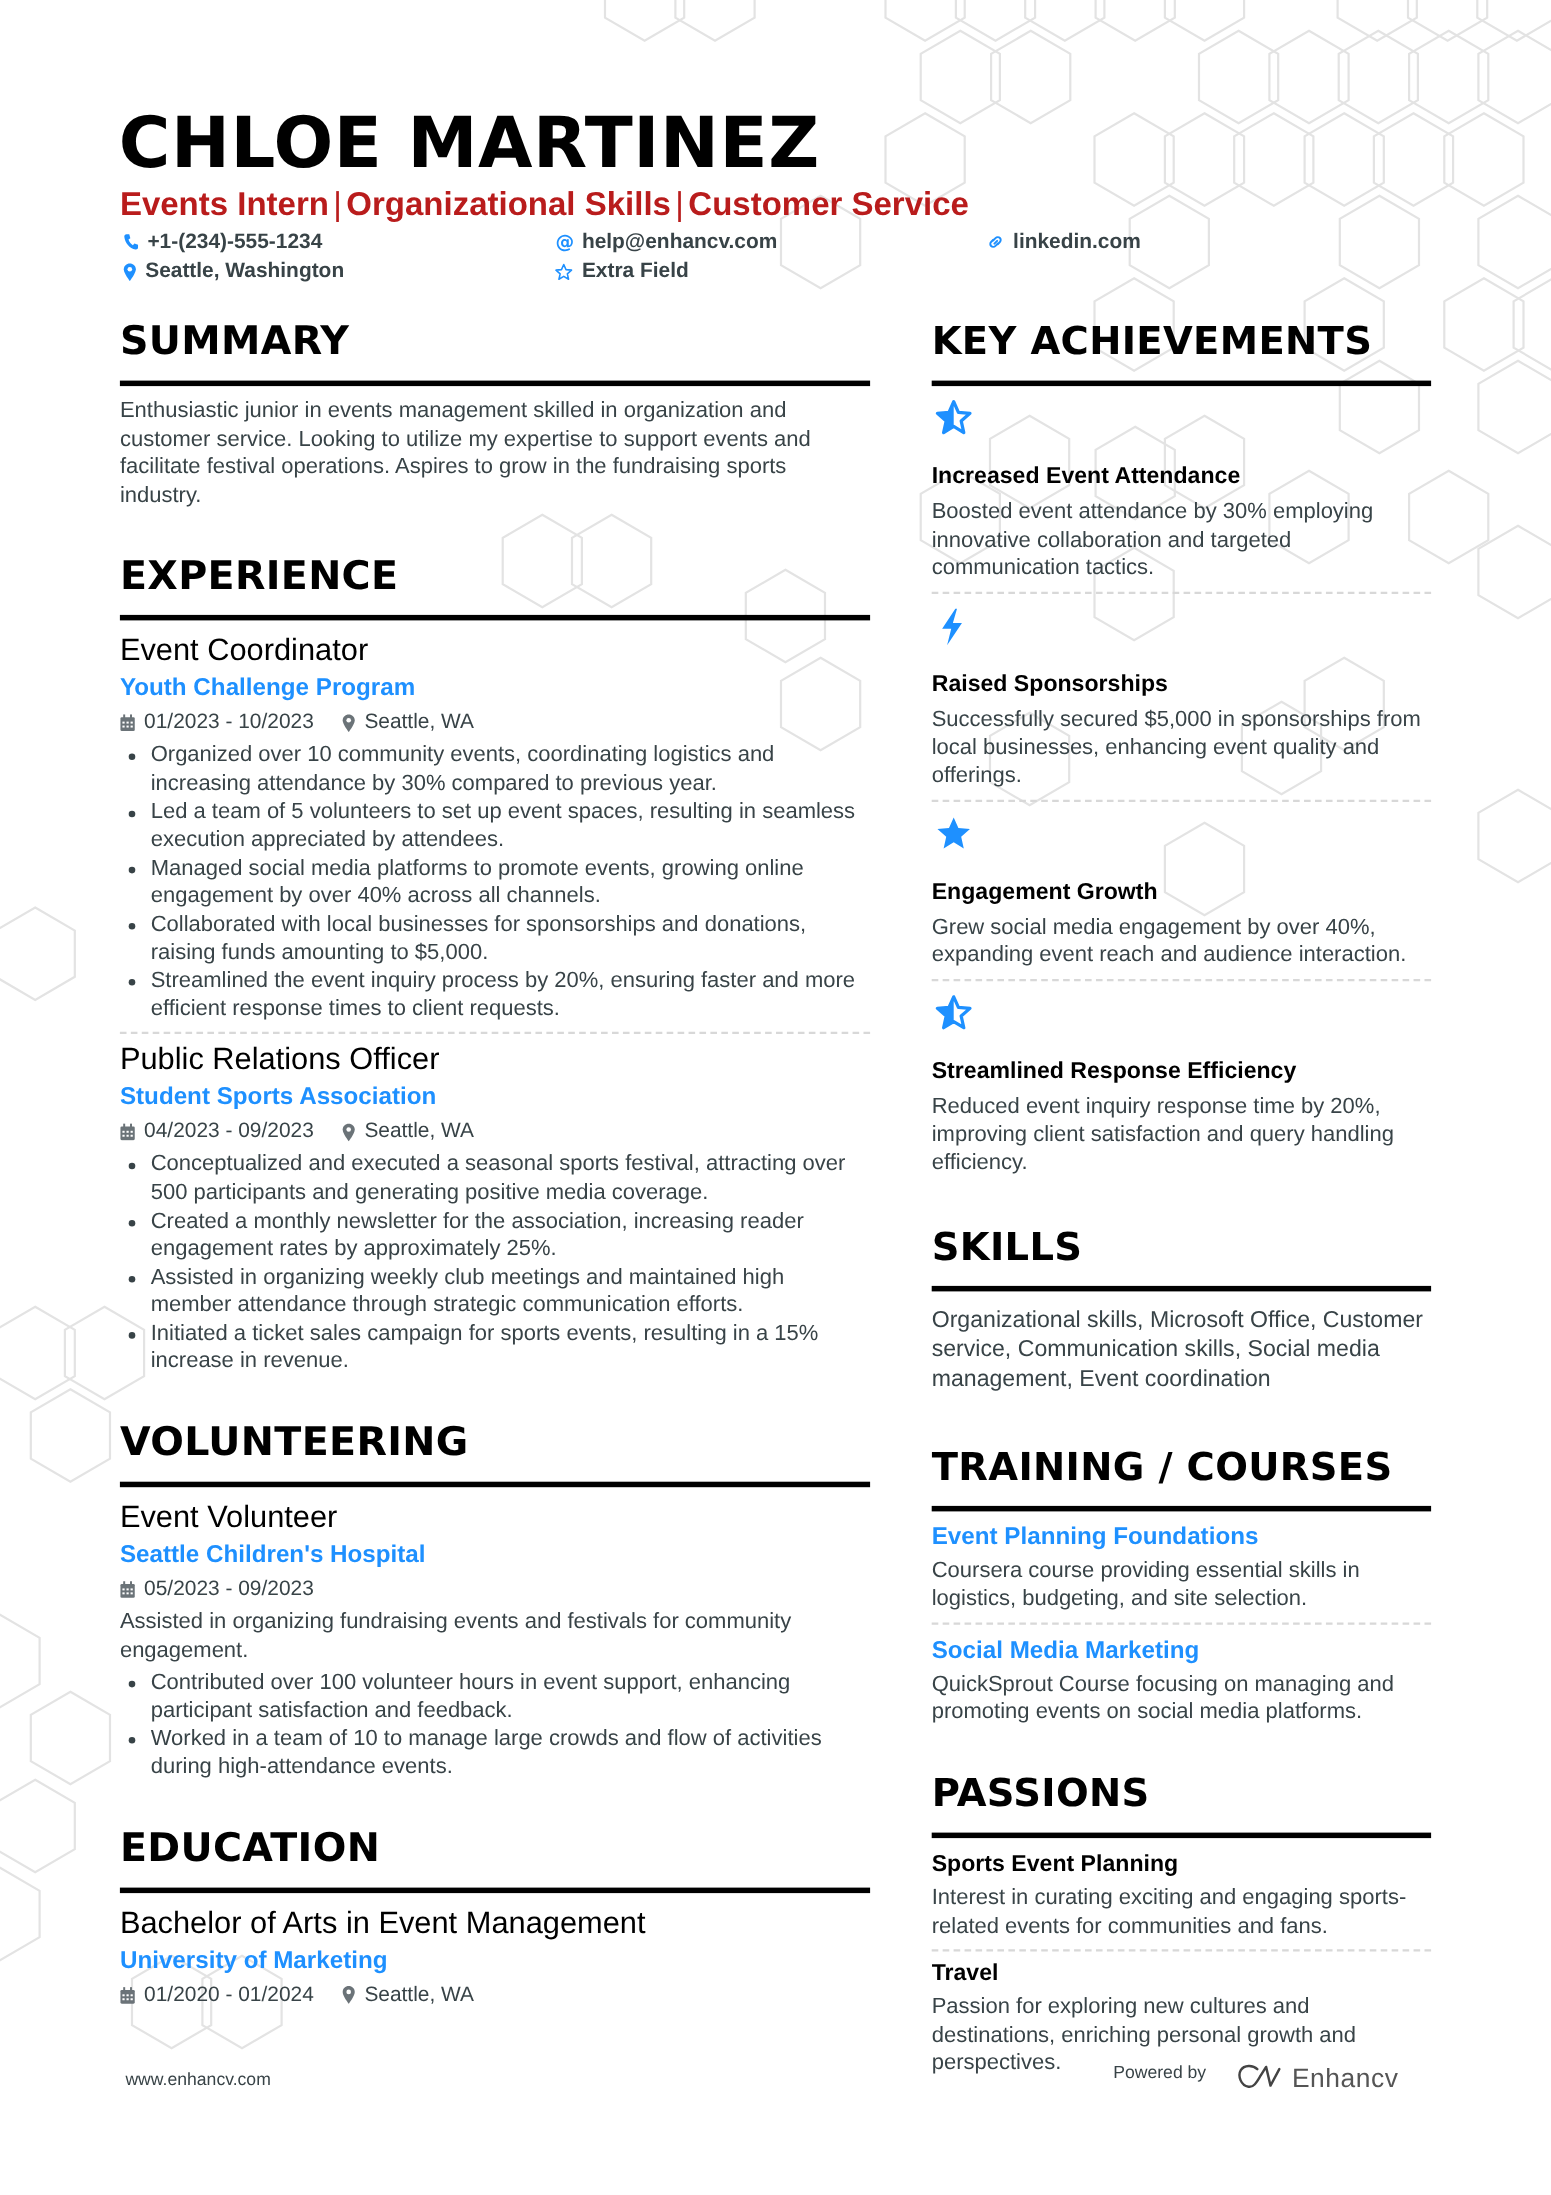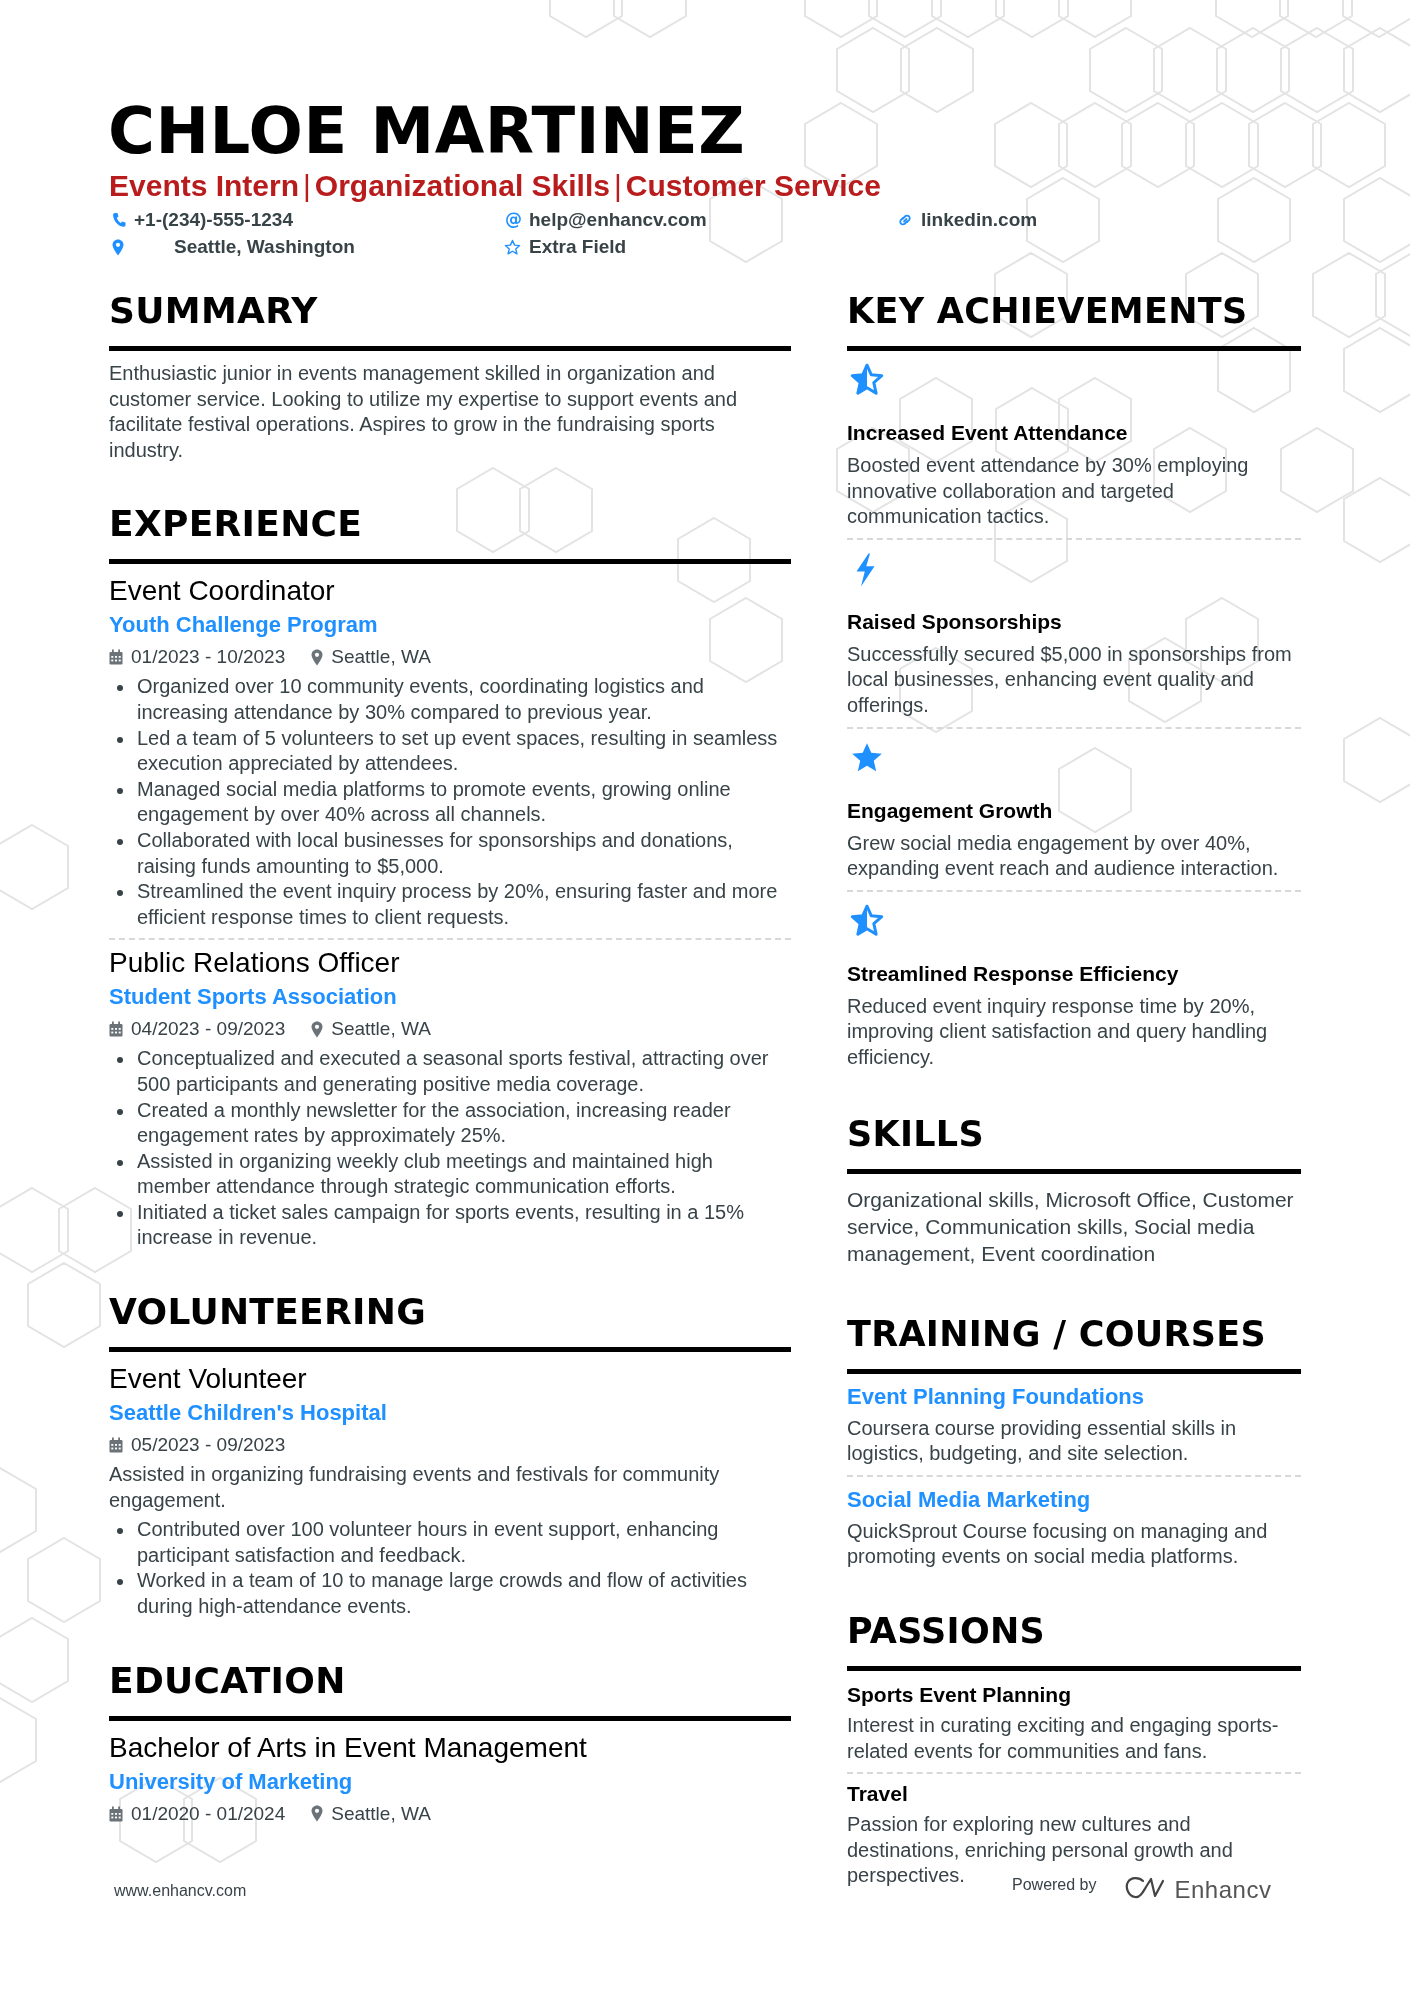--- a/index.html
+++ b/index.html
@@ -149,21 +149,21 @@
   <div class="contact" style="left:897px; top:208px;">
     <svg width="16" height="16" viewBox="0 0 16 16">
         <g fill="none" stroke="#1e90ff" stroke-width="1.8" stroke-linecap="round">
           <path d="M7 9.5 L9.5 7"></path>
           <path d="M6 6.5 L8 4.5 C9.2 3.3 11 3.3 12 4.3 C13 5.3 13 7.1 11.8 8.3 L10 10"></path>
           <path d="M10 9.5 L8 11.5 C6.8 12.7 5 12.7 4 11.7 C3 10.7 3 8.9 4.2 7.7 L6 6"></path>
         </g>
       </svg>
     <span>linkedin.com</span>
   </div>
-  <div class="contact" style="left:112px; top:235px;gap:42px;">
+  <div class="contact" style="left:112px; top:235px;">
     <svg width="12" height="17" viewBox="0 0 12 17">
         <path d="M6 0.5 C9 0.5 11.5 2.8 11.5 5.8 C11.5 9.5 6 16.5 6 16.5 C6 16.5 0.5 9.5 0.5 5.8 C0.5 2.8 3 0.5 6 0.5 Z" fill="#1e90ff"></path>
         <circle cx="6" cy="5.8" r="2.1" fill="#fff"></circle>
       </svg>
     <span>Seattle, Washington</span>
   </div>
   <div class="contact" style="left:504px; top:235px;">
     <svg width="17" height="17" viewBox="0 0 24 24">
         <path d="M12 2 L14.9 8.6 L22 9.3 L16.6 14 L18.2 21 L12 17.3 L5.8 21 L7.4 14 L2 9.3 L9.1 8.6 Z" fill="none" stroke="#1e90ff" stroke-width="2" stroke-linejoin="round"></path>
       </svg>

